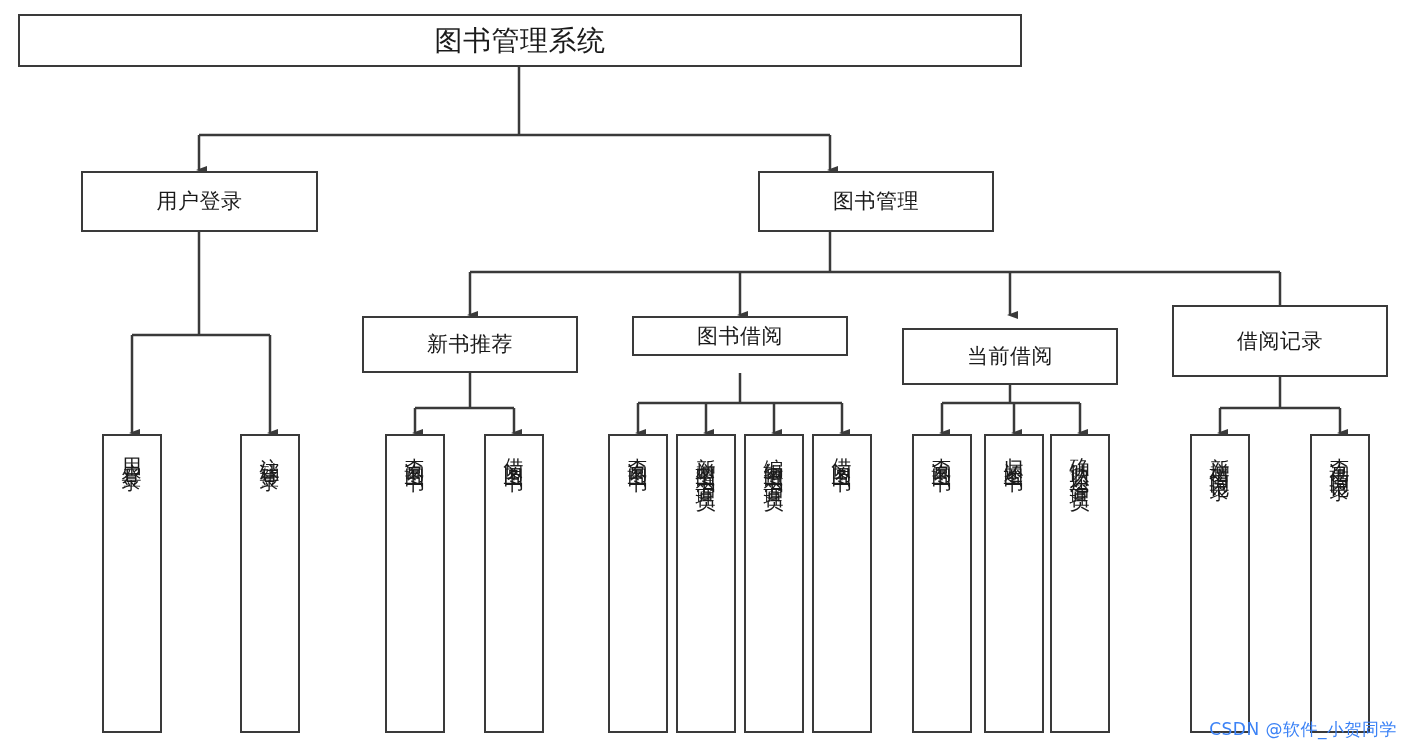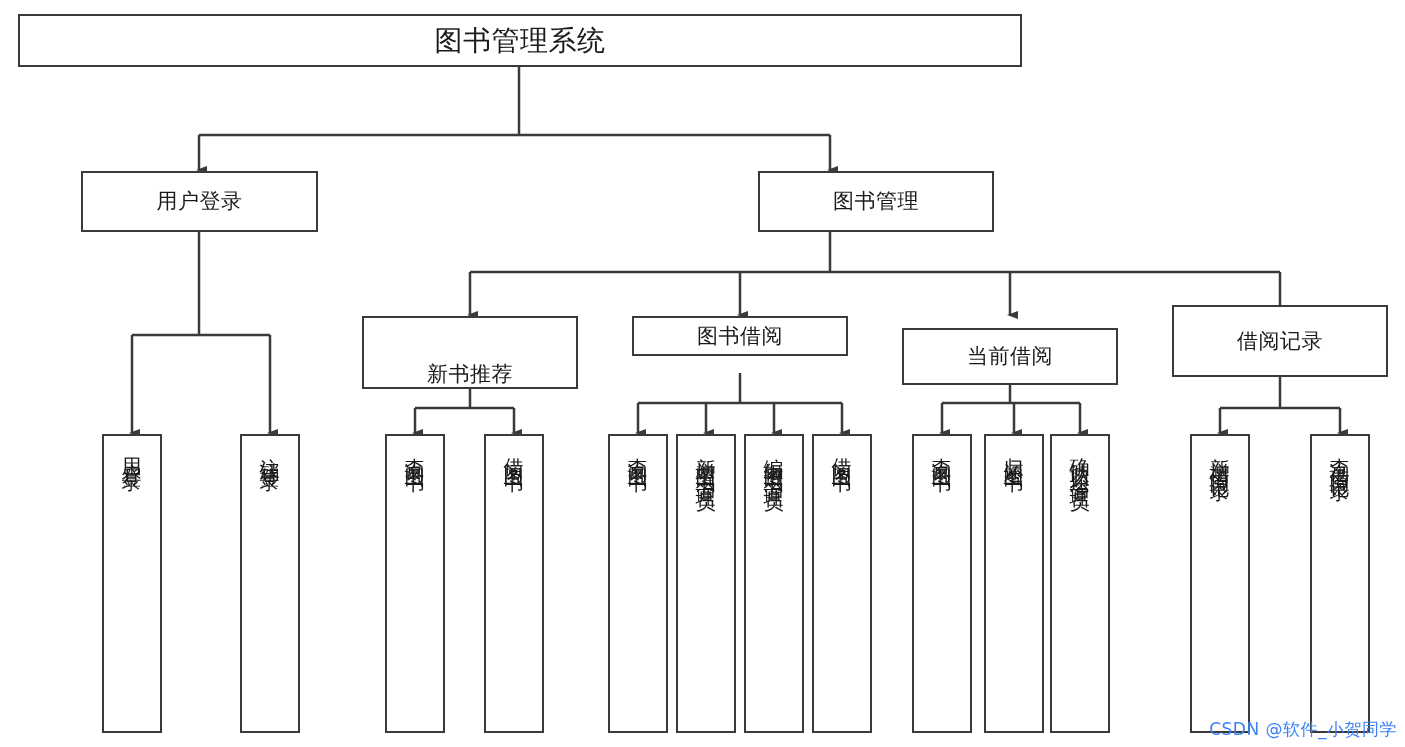--- a/index.html
+++ b/index.html
@@ -114,21 +114,21 @@
   <div id="node-layer">
       <div class="node root" style="left: 18px; top: 14px; width: 1004px; height: 53px;">
         <span class="label">图书管理系统</span>
       </div>
       <div class="node" style="left: 81px; top: 171px; width: 237px; height: 61px;">
         <span class="label">用户登录</span>
       </div>
       <div class="node" style="left: 712px; top: 171px; width: 236px; height: 61px; margin-left: 46px;">
         <span class="label">图书管理</span>
       </div>
-      <div class="node" style="left: 362px; top: 316px; width: 216px; height: 73px; align-items: flex-end;">
+      <div class="node" style="left: 362px; top: 316px; width: 216px; height: 57px;">
         <span class="label">新书推荐</span>
       </div>
       <div class="node" style="left: 632px; top: 316px; width: 216px; height: 40px;">
         <span class="label">图书借阅</span>
       </div>
       <div class="node" style="left: 902px; top: 316px; width: 216px; height: 57px; margin-top: 12px;">
         <span class="label">当前借阅</span>
       </div>
       <div class="node" style="left: 1172px; top: 305px; width: 216px; height: 72px;">
         <span class="label">借阅记录</span>

